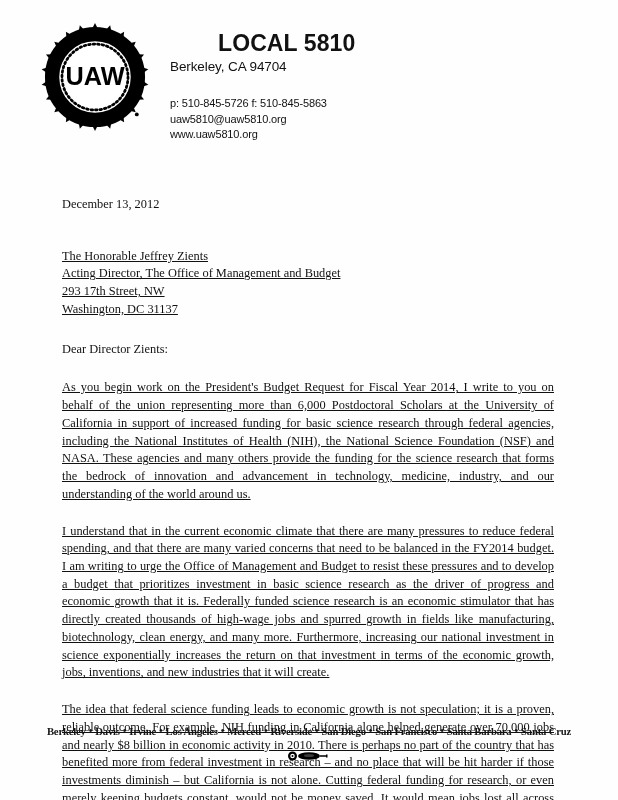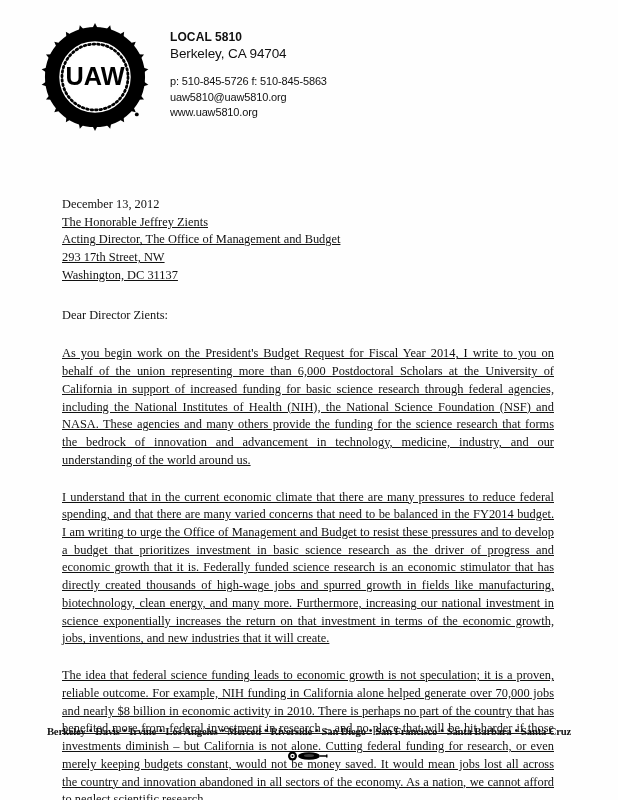--- a/index.html
+++ b/index.html
@@ -43,51 +43,53 @@
   }
   .logo-wrap svg { display: block; }
 
   .lh-text {
     margin-left: 20px;
     padding-top: 8px;
     font-family: "Liberation Sans", sans-serif;
     color: #111;
   }
   .lh-local {
-    font-size: 12px;
+    font-size: 23px;
     font-weight: bold;
     letter-spacing: 0.1px;
     line-height: 1.18;
     margin-bottom: 1px;
+    margin-left: 48px;
   }
   .lh-addr {
     font-size: 13.5px;
     line-height: 1.33;
     letter-spacing: -0.1px;
   }
   .lh-contact {
-    margin-top: 11px;
+    margin-top: 20px;
     font-size: 11px;
     line-height: 1.42;
     letter-spacing: -0.15px;
   }
 
   
   .letter-body {
     position: absolute;
     left: 62px;
     top: 196px;
     width: 492px;
     font-family: "Liberation Serif", serif;
     font-size: 12.4px;
     line-height: 1.43;
     text-align: left;
     color: #111;
   }
   .date-line {
+    margin-bottom: 34px;
   }
   .recipient {
     margin-bottom: 22px;
     text-decoration: underline;
   }
   .recipient div { white-space: nowrap; }
   .salutation {
     margin-bottom: 21px;
   }
   .para {

